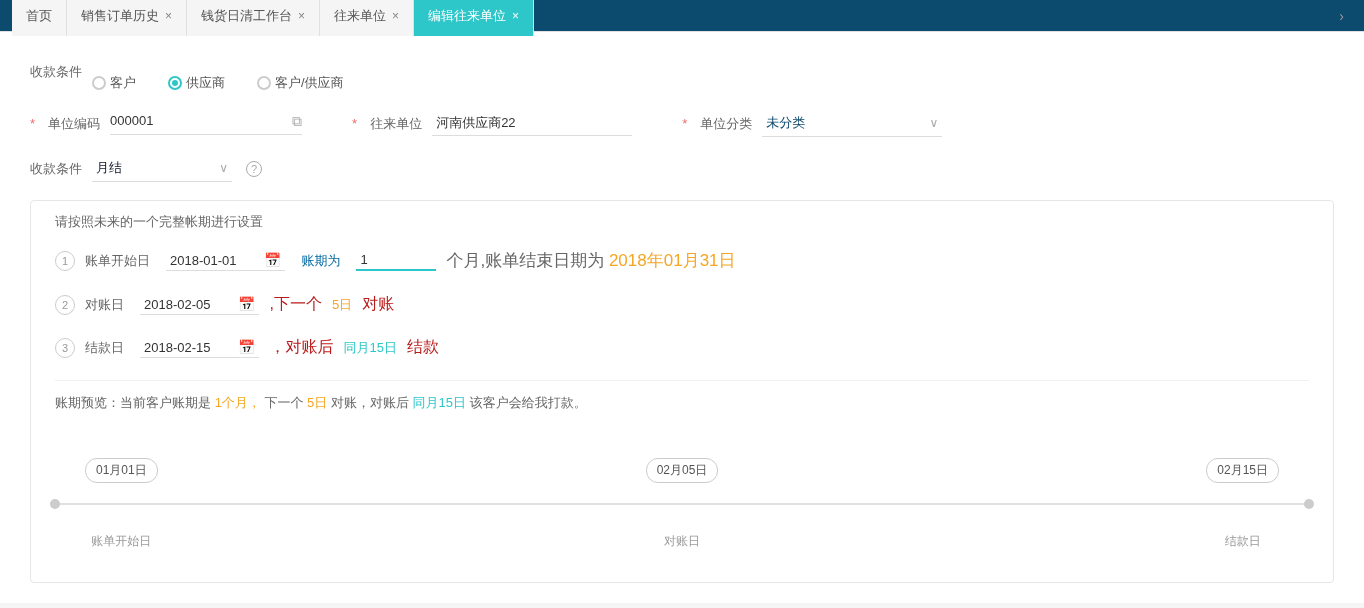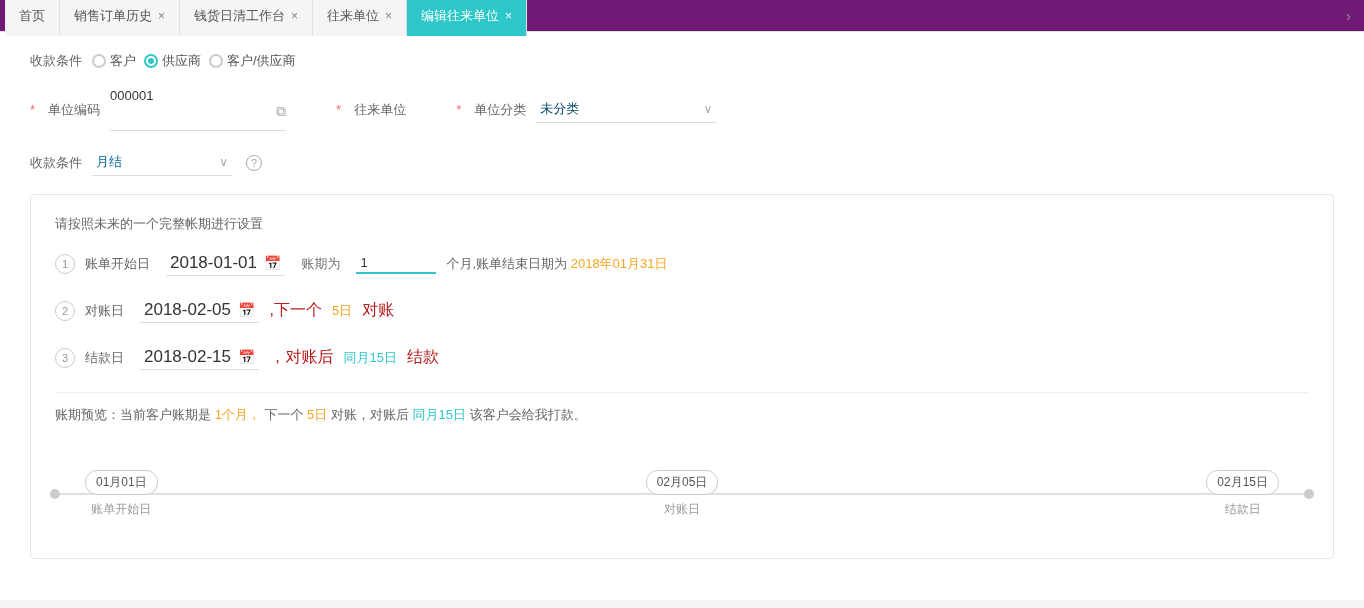--- a/index.html
+++ b/index.html
@@ -2,24 +2,24 @@
 <html><head>
   <meta charset="utf-8">
   <style>
     * { box-sizing: border-box; margin: 0; padding: 0; }
     body { font-family: 'Microsoft YaHei', Arial, sans-serif; font-size: 13px; color: #333; background: #f5f5f5; }
 
     
     .tab-bar {
       display: flex;
       align-items: center;
-      background: #701a75;
+      background: #0c4a6e;
       border-bottom: 1px solid #e0e0e0;
       height: 32px;
-      padding: 0 5px;
+      padding: 0 12px;
     }
     .tab {
       display: flex;
       align-items: center;
       padding: 0 14px;
       height: 40px;
       font-size: 13px;
       color: #555;
       cursor: pointer;
       border-right: 1px solid #e0e0e0;
@@ -64,21 +64,22 @@
       white-space: nowrap;
       font-size: 13px;
     }
     .required-star {
       color: #f56c6c;
       margin-right: 3px;
     }
     .radio-group {
       display: flex;
       align-items: center;
-      gap: 8px;
+      gap: 32px;
+      margin-top: 22px;
     }
     .radio-item {
       display: flex;
       align-items: center;
       gap: 4px;
       cursor: pointer;
       font-size: 13px;
       color: #555;
     }
     .radio-circle {
@@ -107,24 +108,23 @@
       outline: none;
       padding: 4px 4px;
       font-size: 13px;
       color: #333;
       background: transparent;
       min-width: 120px;
     }
 
     .input-with-icon {
       display: flex;
-      align-items: flex-end;
+      align-items: flex-start;
       border-bottom: 1px solid #ddd;
-      padding-bottom: 10px;
-      flex-direction: column;
+      padding-bottom: 4px;
     }
     .input-with-icon input {
       border: none;
       outline: none;
       font-size: 13px;
       color: #333;
       background: transparent;
       min-width: 100px;
     }
     .input-icon {
@@ -135,21 +135,21 @@
     }
 
     .select-with-dropdown {
       display: flex;
       align-items: center;
       border-bottom: 1px solid #ddd;
       padding: 4px 4px;
       min-width: 140px;
       cursor: pointer;
     }
-    .select-value { color: #0369a1; flex: 1; font-size: 13px; }
+    .select-value { color: #0f172a; flex: 1; font-size: 13px; }
     .dropdown-arrow { color: #aaa; font-size: 12px; margin-left: 6px; }
 
     .classification-select {
       display: flex;
       align-items: center;
       border-bottom: 1px solid #ddd;
       min-width: 180px;
       padding: 4px 4px;
       cursor: pointer;
     }
@@ -166,21 +166,21 @@
       align-items: center;
       justify-content: center;
       cursor: pointer;
       margin-left: 4px;
     }
 
     
     .settings-panel {
       border: 1px solid #e6e6e6;
       border-radius: 4px;
-      padding: 20px 24px;
+      padding: 12px 24px;
       background: #fff;
       margin-top: 8px;
     }
     .panel-title {
       font-size: 13px;
       color: #666;
       margin-bottom: 18px;
     }
 
     .setting-row {
@@ -209,43 +209,43 @@
     }
     .date-input-wrap {
       display: flex;
       align-items: center;
       border-bottom: 1px solid #ddd;
       padding: 2px 4px;
     }
     .date-input-wrap input {
       border: none;
       outline: none;
-      font-size: 17px;
+      font-size: 13px;
       color: #333;
       background: transparent;
       width: 90px;
     }
     .cal-icon {
       color: #2ec7c9;
       font-size: 14px;
       cursor: pointer;
       margin-left: 4px;
     }
 
-    .period-label { color: #737373; font-size: 13px; margin: 0 6px; }
+    .period-label { color: #0369a1; font-size: 13px; margin: 0 6px; }
     .period-input {
       border: none;
       border-bottom: 2px solid #2ec7c9;
       outline: none;
       font-size: 13px;
       width: 80px;
       padding: 2px 4px;
       color: #333;
     }
-    .period-suffix { color: #666; font-size: 13px; }
+    .period-suffix { color: #666; font-size: 17px; }
     .highlight-orange { color: #f5a623; font-weight: 500; }
     .highlight-teal { color: #2ec7c9; font-weight: 500; }
 
     .desc-text { color: #b91c1c; font-size: 16px; }
 
     
     .preview-section {
       margin-top: 6px;
     }
     .preview-text {
@@ -300,20 +300,21 @@
       justify-content: space-between;
       width: 100%;
       position: relative;
       z-index: 1;
     }
     .timeline-point {
       display: flex;
       flex-direction: column;
       align-items: center;
       position: relative;
+      gap: 44px;
     }
     .tl-bubble {
       background: #fff;
       border: 1px solid #ccc;
       border-radius: 12px;
       padding: 3px 10px;
       font-size: 12px;
       color: #555;
       white-space: nowrap;
     }
@@ -378,20 +379,21 @@
   <div class="form-row">
     <span class="required-star">*</span>
     <span class="form-label">单位编码</span>
     <div class="input-with-icon">
       <input type="text" value="000001" style="">
       <span class="input-icon">⧉</span>
     </div>
     <span style="width:30px;"></span>
     <span class="required-star">*</span>
     <span class="form-label">往来单位</span>
+    <input class="form-input" style="width: 200px;" type="text" value="河南供应商22">
     <span style="width:30px;"></span>
     <span class="required-star">*</span>
     <span class="form-label">单位分类</span>
     <div class="classification-select">
       <span class="classification-value">未分类</span>
       <span class="dropdown-arrow">∨</span>
     </div>
   </div>
 
   <div class="form-row">

